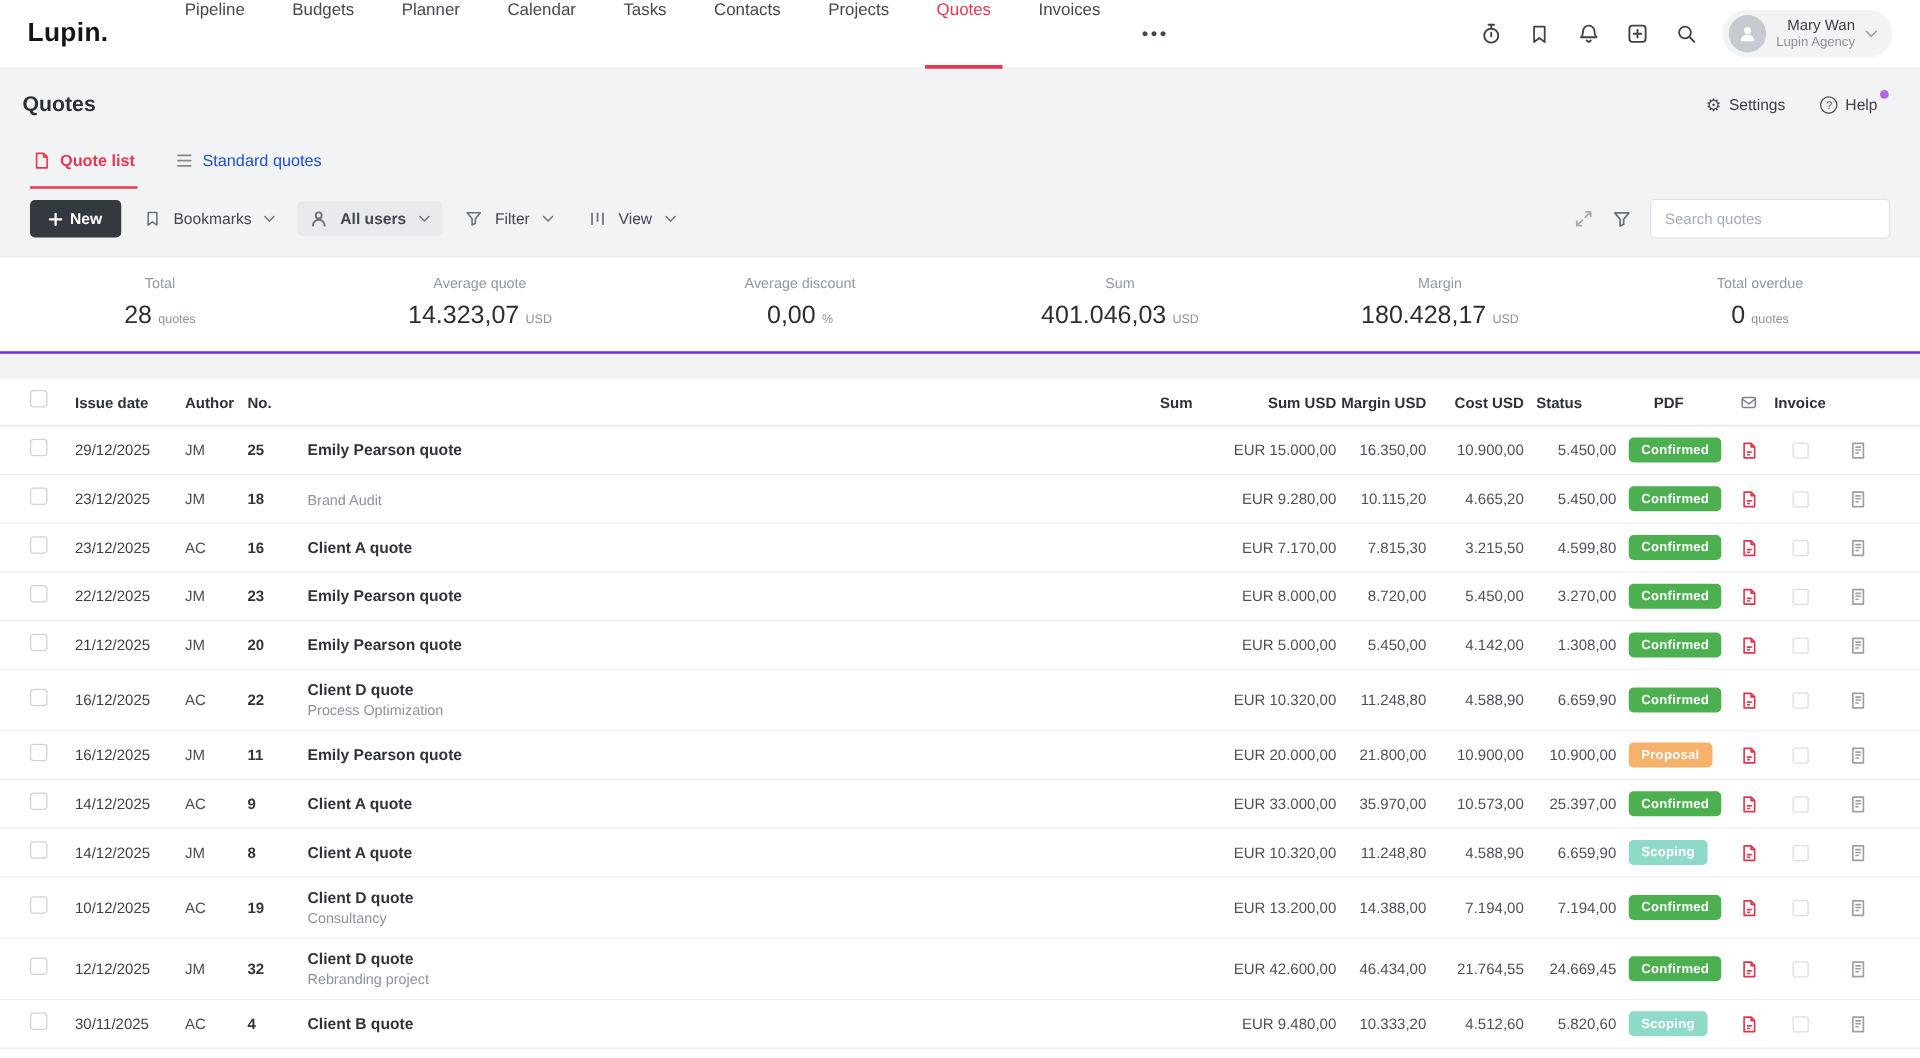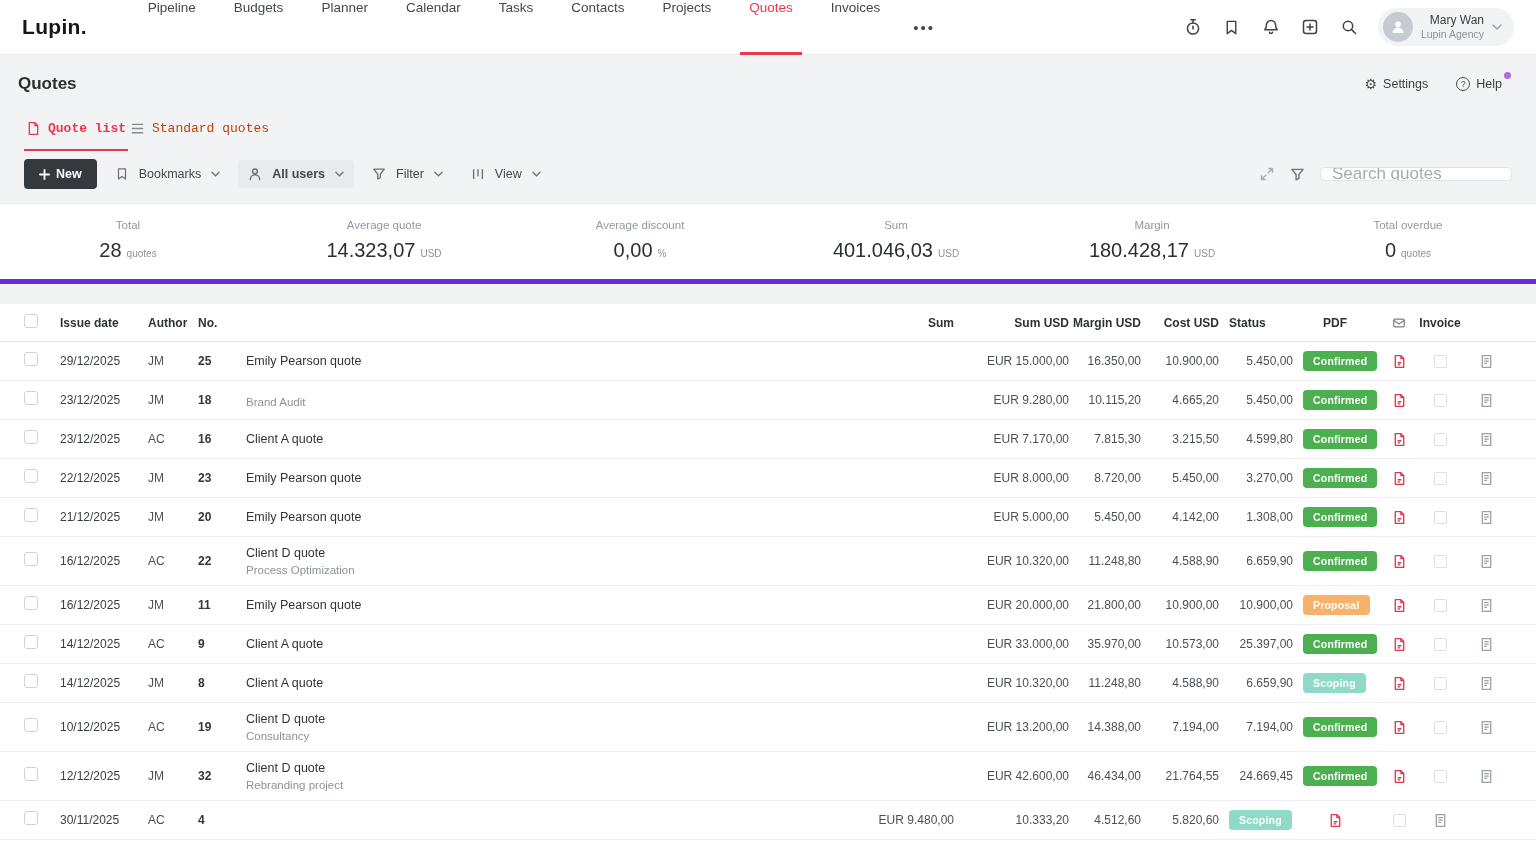--- a/index.html
+++ b/index.html
@@ -41,47 +41,47 @@
   .ph-right { margin-left:auto; display:flex; align-items:center; gap:28px; }
   .ph-link { display:flex; align-items:center; gap:6px; font-size:12.5px;
     color:#3c4046; cursor:pointer; position:relative; }
   .gear-glyph { font-size:14px; line-height:1; color:#4a4e54; }
   .q-circle { width:14px; height:14px; border:1.3px solid #4a4e54; border-radius:50%;
     font-size:9px; display:flex; align-items:center; justify-content:center; color:#4a4e54; }
   .purple-dot { position:absolute; top:-5px; right:-9px; width:7px; height:7px;
     border-radius:50%; background:#b06ae8; }
 
   
-  .tabs { display:flex; padding:0 24px;font-family:Liberation Mono, monospace; }
-  .tab { display:flex; align-items:center; gap:7px; font-size:13px; color:#c2410c;
+  .tabs { display:flex; gap:28px; padding:0 24px; }
+  .tab { display:flex; align-items:center; gap:7px; font-size:13px; color:#1d4ed8;
     padding:8px 2px 13px; cursor:pointer; border-bottom:2.5px solid transparent; }
   .tab.active { color:#e8384f; font-weight:600; border-bottom-color:#e8384f; }
   .tab.active svg { color:#e8384f; }
   .tab svg { color:#84898f; }
 
   
   .toolbar { display:flex; align-items:center; gap:8px; padding:8px 24px 14px; }
   .btn-new { display:flex; align-items:center; gap:6px; background:#34383f; color:#fff;
     font-size:12.5px; font-weight:600; padding:8px 15px; border-radius:4px;
     border:none; cursor:pointer; font-family:inherit; }
   .tb-btn { display:flex; align-items:center; gap:10px; font-size:12.5px; color:#43474e;
     padding:7px 10px; border-radius:4px; cursor:pointer; background:transparent;
     border:none; font-family:inherit; }
   .tb-btn svg { color:#6e737a; }
   .tb-btn.pill { background:#e9eaed; font-weight:600; }
   .toolbar-right { margin-left:auto; display:flex; align-items:center; gap:15px; }
   .icon-btn { color:#a9aeb4; cursor:pointer; display:flex; }
   .icon-btn.dark { color:#6e737a; }
-  .search-box { width:192px; height:14px; background:#fff; border:1px solid #e3e4e7;
-    border-radius:4px; font-size:17px; padding:0 11px; color:#3c4046;
+  .search-box { width:192px; height:32px; background:#fff; border:1px solid #e3e4e7;
+    border-radius:4px; font-size:12px; padding:0 11px; color:#3c4046;
     font-family:inherit; outline:none; }
   .search-box::placeholder { color:#a6abb2; }
 
   
-  .stats { background:#fff; border-top:1px solid #e9eaec; border-bottom:5px solid #6d28d9;
+  .stats { background:#fff; border-top:1px solid #e9eaec; border-bottom:2px solid #6d28d9;
     display:flex; padding:15px 0 17px; }
   .stat { flex:1; display:flex; flex-direction:column; align-items:center; gap:8px; }
   .stat-label { font-size:11.5px; color:#9298a0; }
   .stat-value-row { display:flex; align-items:baseline; gap:5px; }
   .stat-value { font-size:20px; color:#2b2f34; }
   .stat-unit { font-size:10px; color:#8d929a; }
 
   
   .table-wrap { background:#fff; margin-top:20px; min-height:560px; }
   .thead, .trow { display:grid;
@@ -90,21 +90,21 @@
   .thead { height:38px; border-bottom:1px solid #e3e4e7; }
   .th { font-size:12px; font-weight:700; color:#2e3237; }
   .trow { border-bottom:1px solid #eeeef0; padding-top:9px; padding-bottom:9px; cursor:pointer; }
   .c-right { text-align:right; }
   .c-center { text-align:right; display:flex; justify-content:center; }
   .c-status { padding-left:10px; }
   .c-date { font-size:12px; color:#3a3e44; }
   .c-author { font-size:12px; color:#4c5056; }
   .c-no { font-size:12px; font-weight:600; color:#33363c; }
   .c-num { font-size:12px; color:#4c5056; }
-  .q-title { font-size:12.5px; font-weight:400; color:#303439; }
+  .q-title { font-size:12.5px; font-weight:700; color:#303439; }
   .q-sub { font-size:11.5px; color:#8d929a; margin-top:4px; }
   .badge { display:inline-block; font-size:10.5px; font-weight:600; color:#fff;
     padding:4px 10px; border-radius:4px; letter-spacing:.2px; }
   .checkbox { width:14px; height:14px; border:1.5px solid #cfd2d7; border-radius:3px;
     display:inline-block; background:#fff; cursor:pointer; }
   .env-box { width:13px; height:13px; border:1.5px solid #dcdee1; border-radius:2px;
     display:inline-block; cursor:pointer; }
   .pdf-ic { color:#e0354d; cursor:pointer; display:inline-flex; }
   .inv-ic { color:#9aa0a6; cursor:pointer; display:inline-flex; }
   .env-head { color:#7d8289; }
@@ -742,20 +742,24 @@
               <path d="M5.6 5h4.8M5.6 7.5h4.8M5.6 10h3"></path>
             </svg>
       </span>
     </div>
   </div>
       <div class="trow">
     <div><span class="checkbox"></span></div>
     <div class="c-date">30/11/2025</div>
     <div class="c-author">AC</div>
     <div class="c-no">4</div>
+    <div>
+      <div class="q-title">Client B quote</div>
+
+    </div>
     <div class="c-num c-right">EUR 9.480,00</div>
     <div class="c-num c-right">10.333,20</div>
     <div class="c-num c-right">4.512,60</div>
     <div class="c-num c-right">5.820,60</div>
     <div class="c-status"><span class="badge" style="background: rgb(143, 217, 200);">Scoping</span></div>
     <div class="c-center">
       <span class="pdf-ic">
         <svg width="15" height="15" viewBox="0 0 16 16" fill="none" stroke="currentColor" stroke-width="1.4" stroke-linejoin="round">
               <path d="M3.5 1.8h6L12.5 4.8V14.2H3.5z"></path>
               <path d="M9.5 1.8v3h3"></path>

